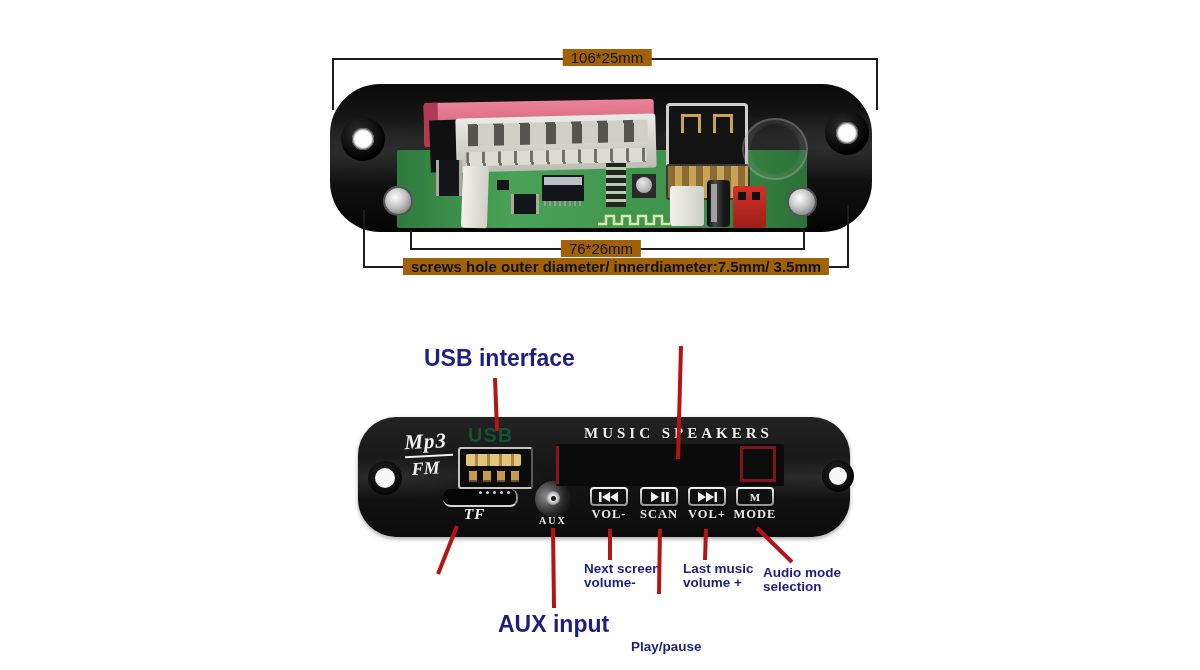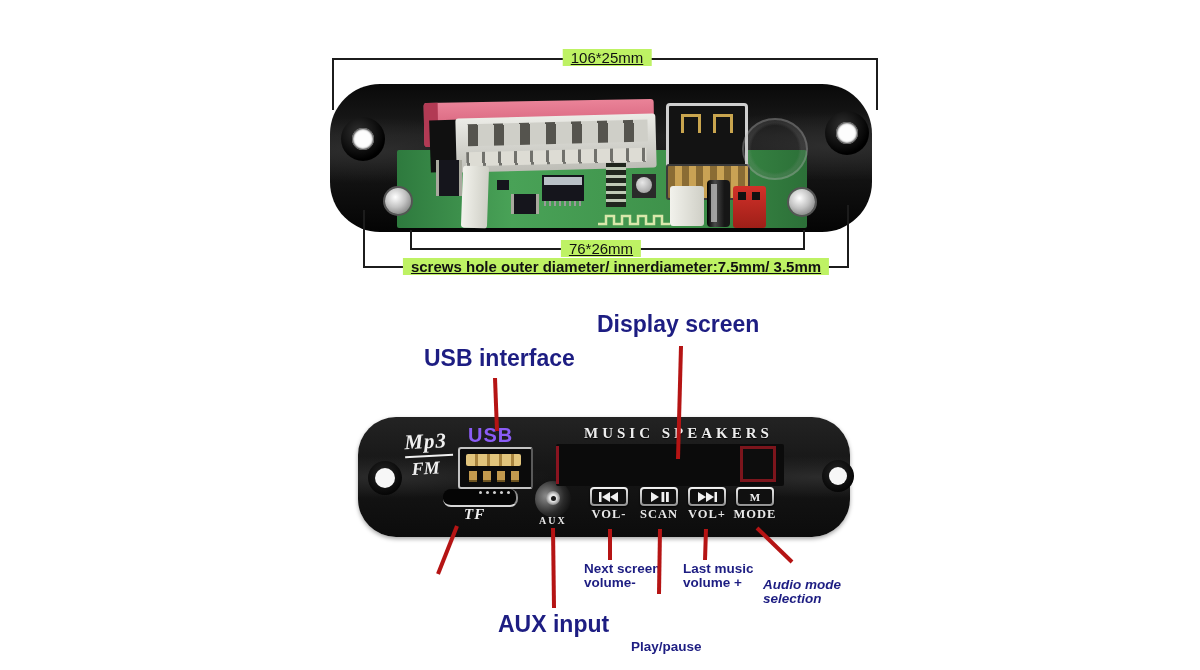--- a/index.html
+++ b/index.html
@@ -2,21 +2,21 @@
 <html><head>
 <meta charset="utf-8">
 <style>
   html,body{margin:0;padding:0;background:#fff;}
   #stage{position:relative;width:1200px;height:670px;background:#fff;overflow:hidden;
          font-family:"Liberation Sans",sans-serif;}
   .abs{position:absolute;}
   
   .dline{position:absolute;background:#1c1c1c;}
   .dim-text{position:absolute;transform:translateX(-50%);white-space:nowrap;
-            font:15px "Liberation Sans",sans-serif;color:#111;background:#bef264;padding:0 8px;text-decoration:underline;}
+            font:15px "Liberation Sans",sans-serif;color:#111;background:#a16207;padding:0 8px;}
   .dim-text.bold{font-weight:bold;margin-left:9px;}
   
   .navy{position:absolute;color:#1d1d82;font-weight:bold;white-space:nowrap;
         font-family:"Liberation Sans",sans-serif;}
   .navy-lg{font-size:23px;}
   .navy-sm{font-size:13.5px;line-height:14px;}
   
   .frame-rear{position:absolute;left:330px;top:84px;width:542px;height:148px;border-radius:50px;
     background:
       radial-gradient(ellipse at 7% 45%, #2e2e2e 0%, rgba(0,0,0,0) 28%),
@@ -68,21 +68,21 @@
       radial-gradient(ellipse at 94% 50%, #2c2c2c 0%, rgba(0,0,0,0) 25%),
       linear-gradient(180deg,#232323,#171717 40%,#0c0c0c);
     box-shadow:0 2px 4px rgba(0,0,0,.35);}
   .p-hole-boss{position:absolute;border-radius:50%;background:radial-gradient(circle at 45% 40%,#262626,#050505 75%);}
   .p-hole{position:absolute;border-radius:50%;background:#f7f7f7;}
   .logo{position:absolute;left:405px;top:429px;transform:rotate(-3deg);color:#f0f0f0;
     font-family:"Liberation Serif",serif;font-style:italic;font-weight:bold;}
   .logo .l1{font-size:21px;letter-spacing:1px;}
   .logo .bar{width:48px;height:2px;background:#f0f0f0;margin:1px 0 1px 0;}
   .logo .l2{font-size:18px;margin-left:6px;}
-  .usb-word{position:absolute;left:468px;top:424px;color:#8b5cf6;font-weight:bold;font-size:20px;letter-spacing:1px;}
+  .usb-word{position:absolute;left:468px;top:424px;color:#14532d;font-weight:bold;font-size:20px;letter-spacing:1px;}
   .usb-front{position:absolute;left:458px;top:447px;width:71px;height:38px;background:#0b0b0b;
     border:2px solid #c4c4c4;border-right-color:#5a5a5a;border-radius:3px;}
   .usb-tongue{position:absolute;left:6px;top:5px;width:55px;height:12px;border-radius:2px;
     background:repeating-linear-gradient(90deg,#e2c57c 0 9px,#a8843e 9px 12px);}
   .usb-pin{position:absolute;top:22px;width:8px;height:9px;background:#c39a4e;border-bottom:2px solid #6e5420;}
   .tf-front{position:absolute;left:443px;top:489px;width:73px;height:16px;border-radius:8px;background:#050505;
     border-bottom:2px solid #d6d6d6;border-right:2px solid #8f8f8f;}
   .tf-dots{position:absolute;left:479px;top:491px;width:3px;height:3px;border-radius:50%;background:#cfcfcf;
     box-shadow:7px 0 0 #cfcfcf,14px 0 0 #cfcfcf,21px 0 0 #cfcfcf,28px 0 0 #cfcfcf;}
   .tf-word{position:absolute;left:464px;top:506px;color:#efefef;font-family:"Liberation Serif",serif;
@@ -175,21 +175,20 @@
   <div class="dline" style="left:410px;top:230px;width:2px;height:20px;"></div>
   <div class="dline" style="left:803px;top:230px;width:2px;height:20px;"></div>
   <div class="dline" style="left:410px;top:248px;width:395px;height:2px;"></div>
   <div class="dim-text" style="left:601px;top:240px;">76*26mm</div>
 
   <div class="dline" style="left:363px;top:210px;width:2px;height:58px;"></div>
   <div class="dline" style="left:847px;top:205px;width:2px;height:63px;"></div>
   <div class="dline" style="left:363px;top:266px;width:486px;height:2px;"></div>
   <div class="dim-text bold" style="left:607px;top:258px;">screws hole outer diameter/ innerdiameter:7.5mm/ 3.5mm</div>
 
-  <div class="navy navy-lg" style="left:597px;top:311px;">Display screen</div>
   <div class="navy navy-lg" style="left:424px;top:345px;">USB interface</div>
 
   <div class="panel"></div>
   <div class="p-hole-boss" style="left:368px;top:461px;width:34px;height:34px;"></div>
   <div class="p-hole-boss" style="left:822px;top:460px;width:32px;height:32px;"></div>
   <div class="p-hole" style="left:375px;top:468px;width:20px;height:20px;"></div>
   <div class="p-hole" style="left:829px;top:467px;width:18px;height:18px;"></div>
 
   <div class="logo">
     <div class="l1">Mp3</div>
@@ -260,21 +259,21 @@
 
   <div class="navy navy-sm" style="left:584px;top:562px;">
     <div>Next screen</div>
     <div>volume-</div>
   </div>
   <div class="navy navy-sm" style="left:631px;top:596px;margin-top:44px;">Play/pause</div>
   <div class="navy navy-sm" style="left:683px;top:562px;">
     <div>Last music</div>
     <div>volume +</div>
   </div>
-  <div class="navy navy-sm" style="left:763px;top:578px;font-style:italic;">
+  <div class="navy navy-sm" style="left:763px;top:566px;">
     <div>Audio mode</div>
     <div>selection</div>
   </div>
 
   <svg id="redlines" width="1200" height="670">
     <g stroke="#b51414" stroke-width="4" stroke-linecap="butt">
       <line x1="495" y1="378" x2="497" y2="431"></line>
       <line x1="681" y1="346" x2="678" y2="459"></line>
       <line x1="457" y1="526" x2="438" y2="574"></line>
       <line x1="553" y1="528" x2="554" y2="608"></line>

